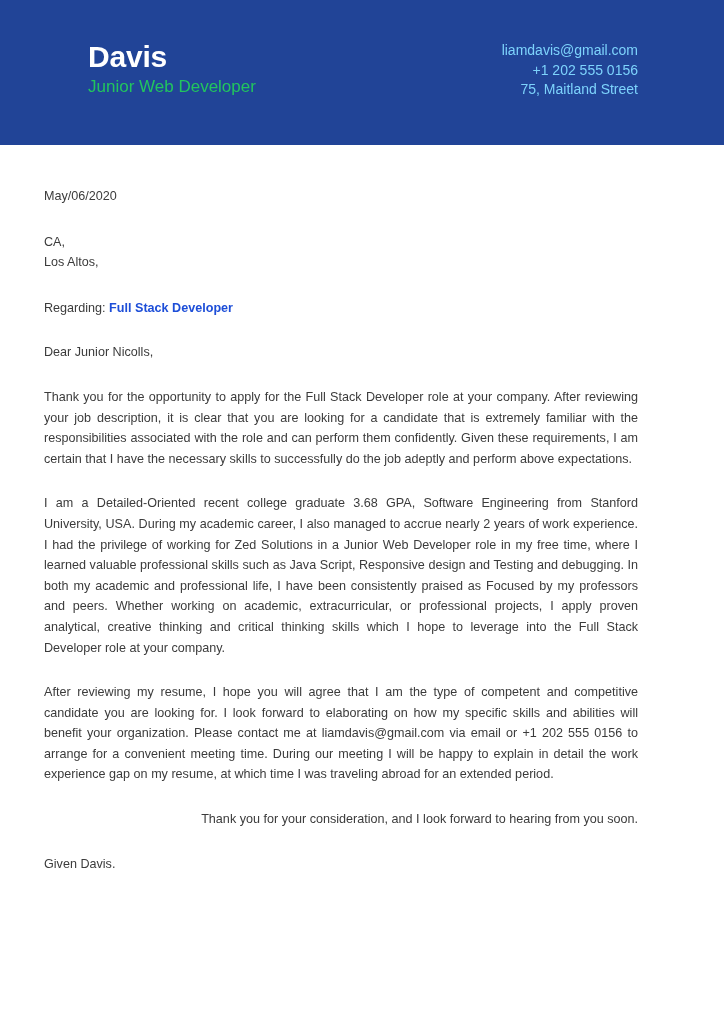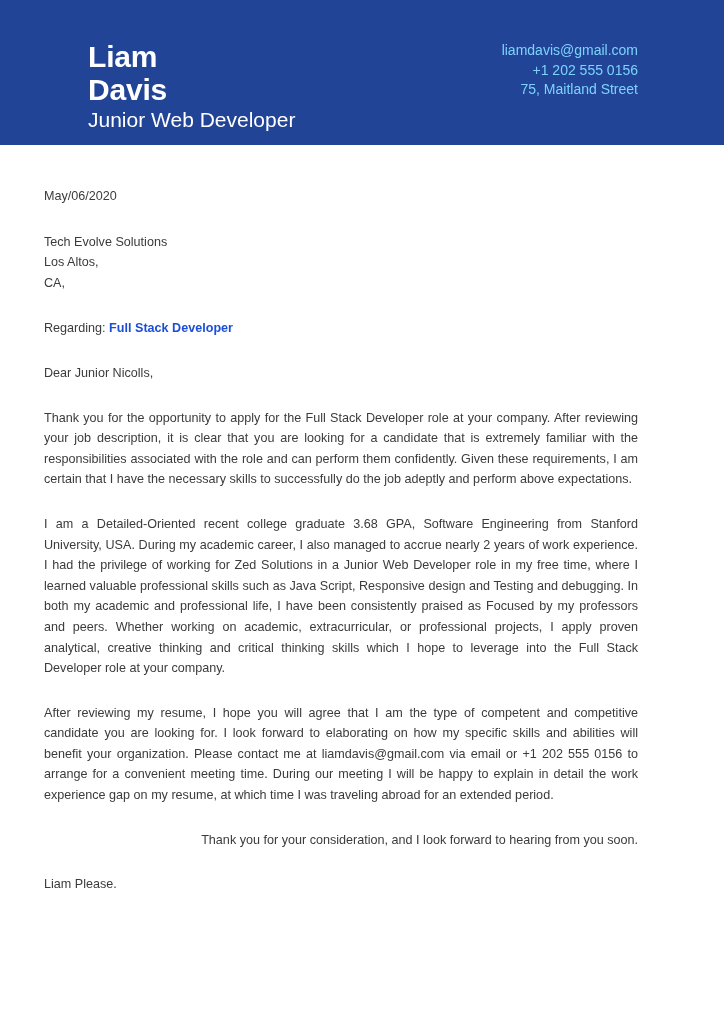--- a/index.html
+++ b/index.html
@@ -41,22 +41,22 @@
 
   .name-line {
     color: #ffffff;
     font-weight: bold;
     font-size: 30px;
     line-height: 33px;
     letter-spacing: -0.2px;
   }
 
   .job-title {
-    color: #ffffff;
-    font-size: 21px;
+    color: #22c55e;
+    font-size: 17px;
     line-height: 24px;
     font-weight: normal;
     margin-top: 2px;
   }
 
   .header-right {
     padding-right: 86px;
     padding-top: 41px;
     text-align: right;
   }
@@ -118,56 +118,54 @@
   .nowrap-block div { white-space: nowrap; }
 </style>
 </head>
 <body>
 
 <div class="page">
 
   <div class="header">
 
     <div class="header-left">
-      <div class="name-line">Liam</div>
       <div class="name-line">Davis</div>
       <div class="job-title">Junior Web Developer</div>
     </div>
 
     <div class="header-right nowrap-block">
       <div class="contact-line">liamdavis@gmail.com</div>
       <div class="contact-line">+1 202 555 0156</div>
       <div class="contact-line">75, Maitland Street</div>
     </div>
 
   </div>
 
   <div class="letter">
 
     <div class="date">May/06/2020</div>
 
     <div class="recipient nowrap-block">
-      <div>Tech Evolve Solutions</div>
+      <div>CA,</div>
       <div>Los Altos,</div>
-      <div>CA,</div>
     </div>
 
     <div class="regarding">
       <span class="label">Regarding: </span><span class="role">Full Stack Developer</span>
     </div>
 
     <div class="salutation">Dear Junior Nicolls,</div>
 
     <div class="para">Thank you for the opportunity to apply for the Full Stack Developer role at your company. After reviewing your job description, it is clear that you are looking for a candidate that is extremely familiar with the responsibilities associated with the role and can perform them confidently. Given these requirements, I am certain that I have the necessary skills to successfully do the job adeptly and perform above expectations.</div>
 
     <div class="para">I am a Detailed-Oriented recent college graduate  3.68 GPA, Software Engineering from Stanford University, USA. During my academic career, I also managed to accrue nearly 2 years of work experience. I had the privilege of working for Zed Solutions in a Junior Web Developer role in my free time, where I learned valuable professional skills such as Java Script, Responsive design and Testing and debugging. In both my academic and professional life, I have been consistently praised as Focused by my professors and peers. Whether working on academic, extracurricular, or professional projects, I apply proven analytical, creative thinking and critical thinking skills which I hope to leverage into the Full Stack Developer role at your company.</div>
 
     <div class="para">After reviewing my resume, I hope you will agree that I am the type of competent and competitive candidate you are looking for. I look forward to elaborating on how my specific skills and abilities will benefit your organization. Please contact me at liamdavis@gmail.com via email or +1 202 555 0156 to arrange for a convenient meeting time. During our meeting I will be happy to explain in detail the work experience gap on my resume, at which time I was traveling abroad for an extended period.</div>
 
     <div class="para p-closing">Thank you for your consideration, and I look forward to hearing from you soon.</div>
 
     <div class="signoff">
-      <div>Liam Please.</div>
+      <div>Given Davis.</div>
     </div>
 
   </div>
 
 </div>
 
 </body></html>

